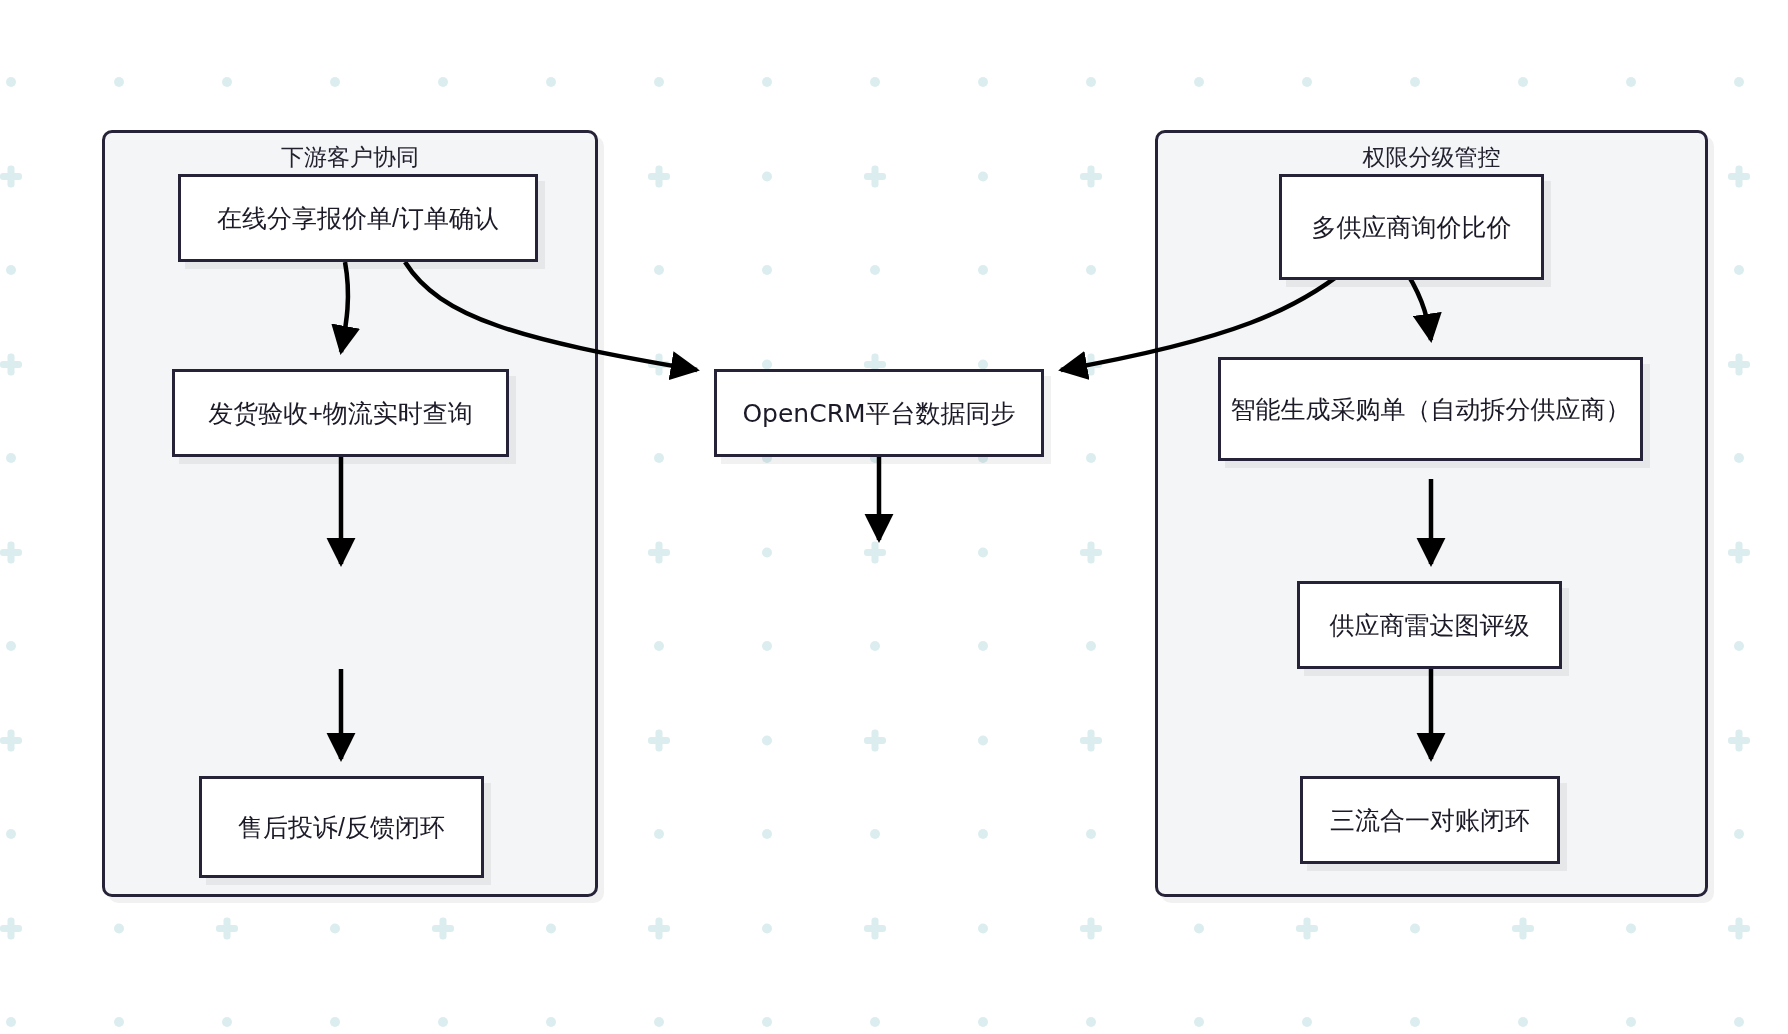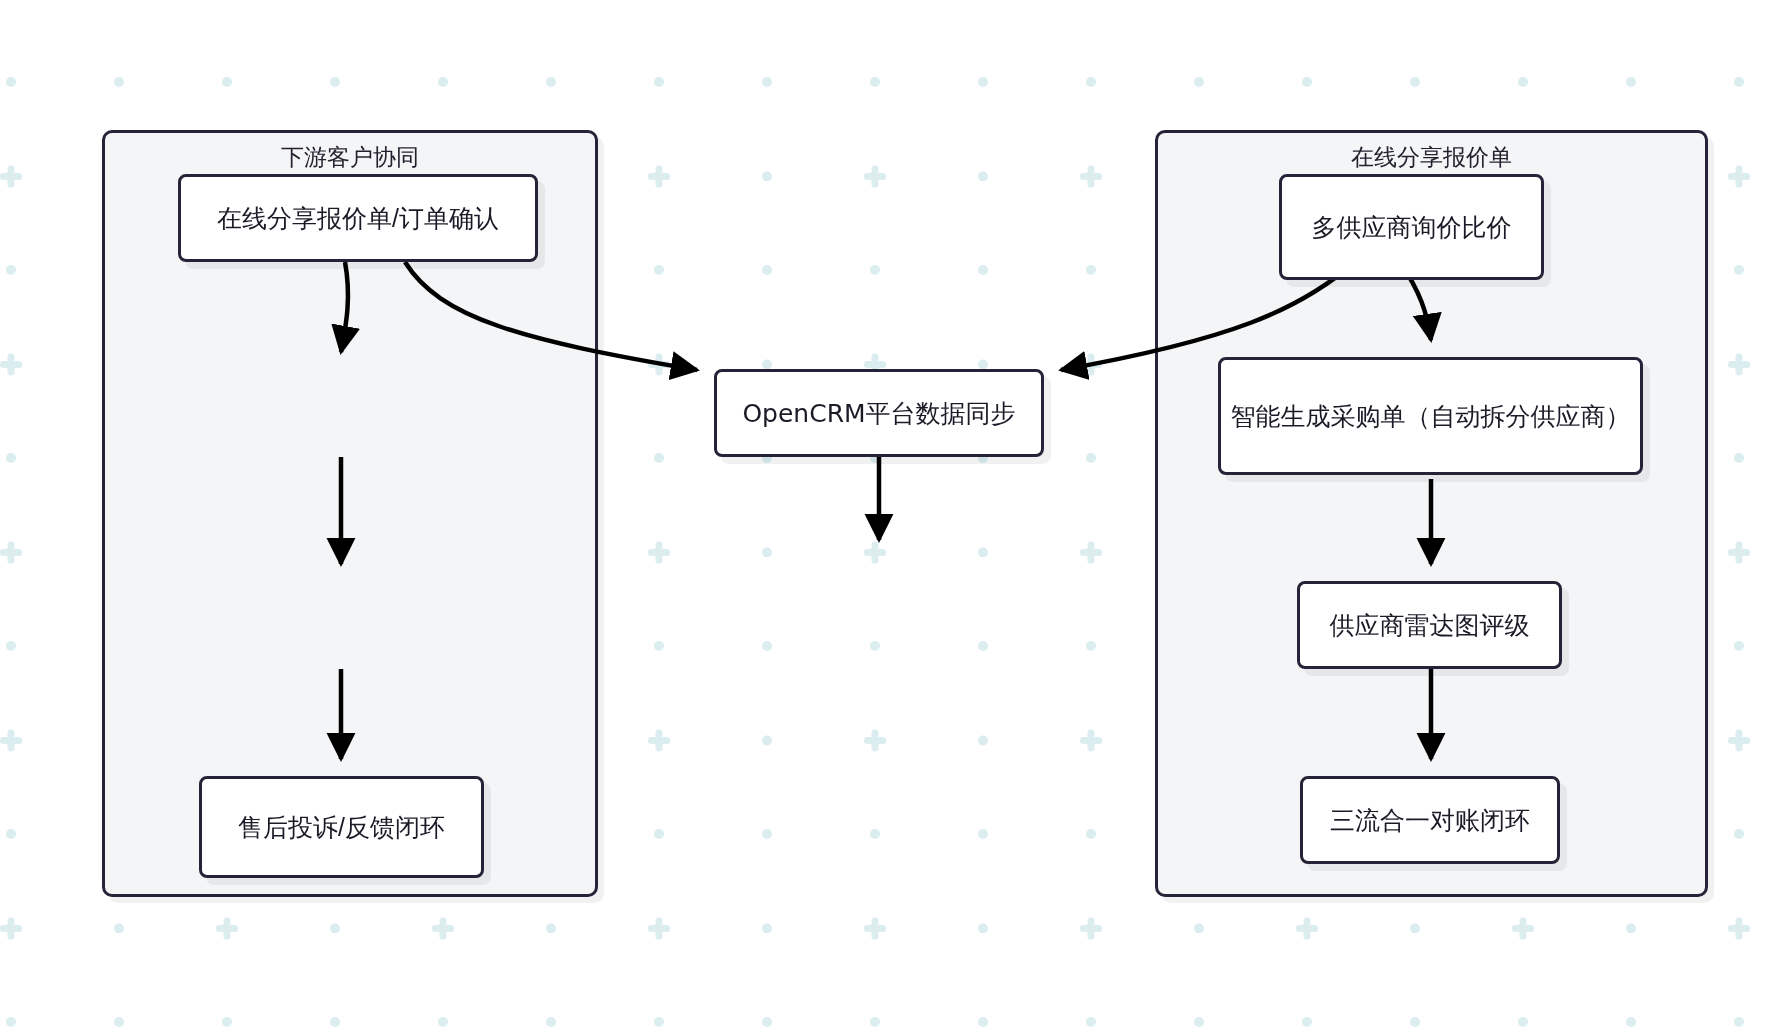--- a/index.html
+++ b/index.html
@@ -47,21 +47,21 @@
     color: #23212e;
     line-height: 32px;
     white-space: nowrap;
   }
 
   .node {
     position: absolute;
     box-sizing: border-box;
     background: #ffffff;
     border: 3px solid #262338;
-    border-radius: 8px;
+    border-radius: 0;
     box-shadow: 7px 7px 0 0 rgba(0,0,0,0.055);
     display: flex;
     align-items: center;
     justify-content: center;
     text-align: center;
     color: #1c1a27;
     font-size: 25px;
     line-height: 37px;
     padding: 4px 8px;
     z-index: 3;
@@ -96,21 +96,21 @@
       </pattern>
     </defs>
     <rect x="0" y="0" width="1788" height="1034" fill="url(#dotgrid)"></rect>
   </svg>
 
   <div class="subgraph" style="left:102px; top:130px; width:496px; height:767px;">
     <div class="subgraph-title">下游客户协同</div>
   </div>
 
   <div class="subgraph" style="left:1155px; top:130px; width:553px; height:767px;">
-    <div class="subgraph-title">在线分享报价单</div>
+    <div class="subgraph-title">权限分级管控</div>
   </div>
 
   <svg id="edges" width="1788" height="1034" viewBox="0 0 1788 1034">
     <defs>
       <marker id="arrow" viewBox="0 0 10 10" refX="9" refY="5" markerWidth="6.5" markerHeight="6.5" orient="auto-start-reverse">
         <path d="M 0 0 L 10 5 L 0 10 z" fill="#000000"></path>
       </marker>
     </defs>
     <g fill="none" stroke="#000000" stroke-width="4.5" marker-end="url(#arrow)">
 
@@ -131,36 +131,39 @@
       <path d="M 1431 479 L 1431 564"></path>
 
       <path d="M 1431 669 L 1431 759"></path>
     </g>
   </svg>
 
   <div class="node" style="left:178px; top:174px; width:360px; height:88px;">
     <span>在线分享报价单/订单确认</span>
   </div>
 
+  <div class="node" style="left:172px; top:369px; width:337px; height:88px;">
+    <span>发货验收+物流实时查询</span>
+  </div>
 
 
   <div class="node" style="left:199px; top:776px; width:285px; height:102px;">
     <span>售后投诉/反馈闭环</span>
   </div>
 
   <div class="node mono-label" style="left:714px; top:369px; width:330px; height:88px;">
     <span>OpenCRM平台数据同步</span>
   </div>
 
 
   <div class="node" style="left:1279px; top:174px; width:265px; height:106px;">
     <span>多供应商询价比价</span>
   </div>
 
-  <div class="node" style="left:1218px; top:357px; width:425px; height:118px;">
+  <div class="node" style="left:1218px; top:357px; width:425px; height:104px;">
     <span>智能生成采购单（自动拆分供应商）</span>
   </div>
 
   <div class="node" style="left:1297px; top:581px; width:265px; height:88px;">
     <span>供应商雷达图评级</span>
   </div>
 
   <div class="node" style="left:1300px; top:776px; width:260px; height:88px;text-align:center;">
     <span>三流合一对账闭环</span>
   </div>

